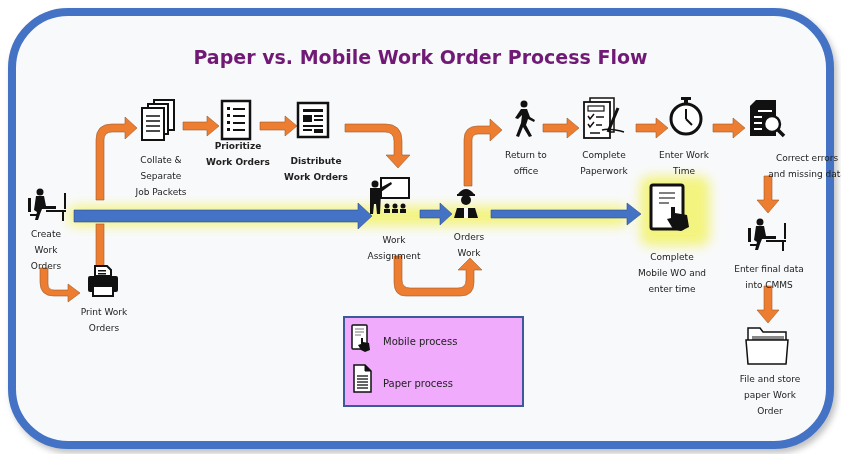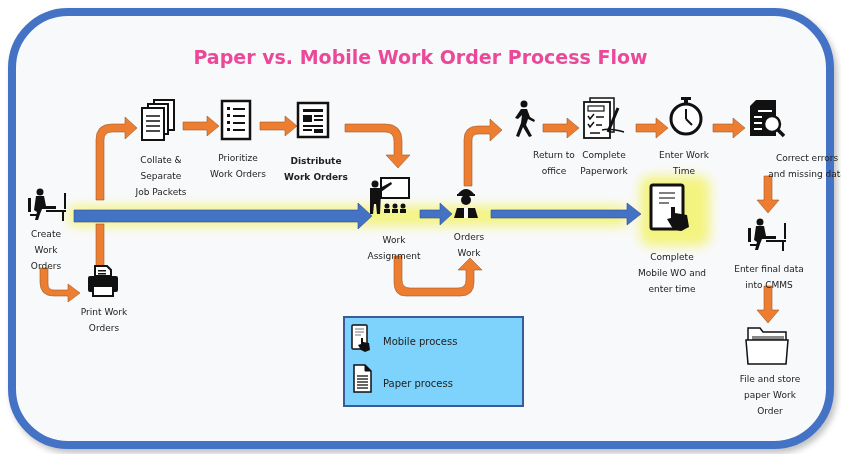--- a/index.html
+++ b/index.html
@@ -1,21 +1,21 @@
 <!DOCTYPE html>
 <html><head>
 <meta charset="utf-8">
 <style>
   html,body{margin:0;padding:0;background:#ffffff;}
   body{width:841px;height:454px;position:relative;overflow:hidden;font-family:"DejaVu Sans","Liberation Sans",sans-serif;}
   #frame{position:absolute;left:8px;top:8px;width:810px;height:425px;border:8px solid #4472c4;border-radius:60px;background:#f8f9fb;box-shadow:3px 4px 6px rgba(0,0,0,0.25);}
-  #title{position:absolute;left:0;width:841px;top:46px;text-align:center;font-family:"DejaVu Sans",sans-serif;font-weight:bold;font-size:19px;color:#ec4899;}
+  #title{position:absolute;left:0;width:841px;top:46px;text-align:center;font-family:"DejaVu Sans",sans-serif;font-weight:bold;font-size:19px;color:#701a75;}
   svg#diagram{position:absolute;left:0;top:0;}
   .lbl{position:absolute;font-size:9px;line-height:16px;color:#222;text-align:center;white-space:pre-line;}
-  #legend{position:absolute;left:343px;top:316px;width:177px;height:87px;background:#7dd3fc;border:2px solid #3a5a9a;}
+  #legend{position:absolute;left:343px;top:316px;width:177px;height:87px;background:#f0abfc;border:2px solid #3a5a9a;}
   .leg-text{position:absolute;font-size:10px;color:#222;}
 </style>
 </head>
 <body>
 
 <div id="frame"></div>
 <div id="title">Paper vs. Mobile Work Order Process Flow</div>
 
 <svg id="diagram" width="841" height="454">
   <defs>
@@ -203,29 +203,29 @@
 </svg>
 
 <div class="lbl" style="left:22px;top:226px;width:48px;">Create
 Work
 Orders</div>
 <div class="lbl" style="left:74px;top:304px;width:60px;">Print Work
 Orders</div>
 <div class="lbl" style="left:128px;top:152px;width:66px;">Collate &amp;
 Separate
 Job Packets</div>
-<div class="lbl" style="left:206px;top:150px;width:64px;">Prioritize
+<div class="lbl" style="left:206px;top:138px;width:64px;font-weight:bold;">Prioritize
 Work Orders</div>
 <div class="lbl" style="left:284px;top:153px;width:64px;font-weight:bold;">Distribute
 Work Orders</div>
 <div class="lbl" style="left:362px;top:232px;width:64px;">Work
 Assignment</div>
 <div class="lbl" style="left:444px;top:229px;width:50px;">Orders
 Work</div>
-<div class="lbl" style="left:526px;top:147px;width:56px;">Return to
+<div class="lbl" style="left:498px;top:147px;width:56px;">Return to
 office</div>
 <div class="lbl" style="left:574px;top:147px;width:60px;">Complete
 Paperwork</div>
 <div class="lbl" style="left:652px;top:147px;width:64px;">Enter  Work
 Time</div>
 <div class="lbl" style="left:730px;top:150px;width:80px;margin-left:37px;">Correct errors
 and  missing data</div>
 <div class="lbl" style="left:632px;top:249px;width:80px;">Complete
 Mobile WO and
 enter time</div>

